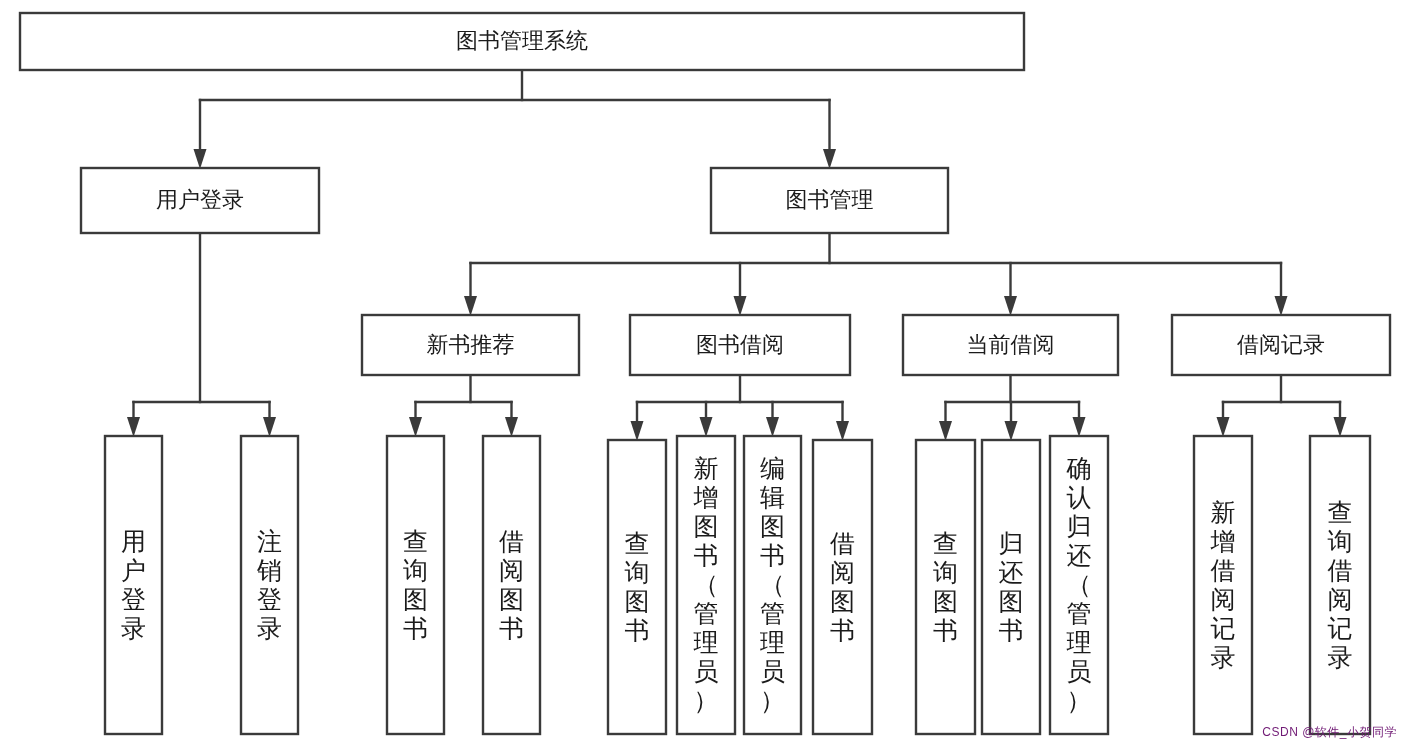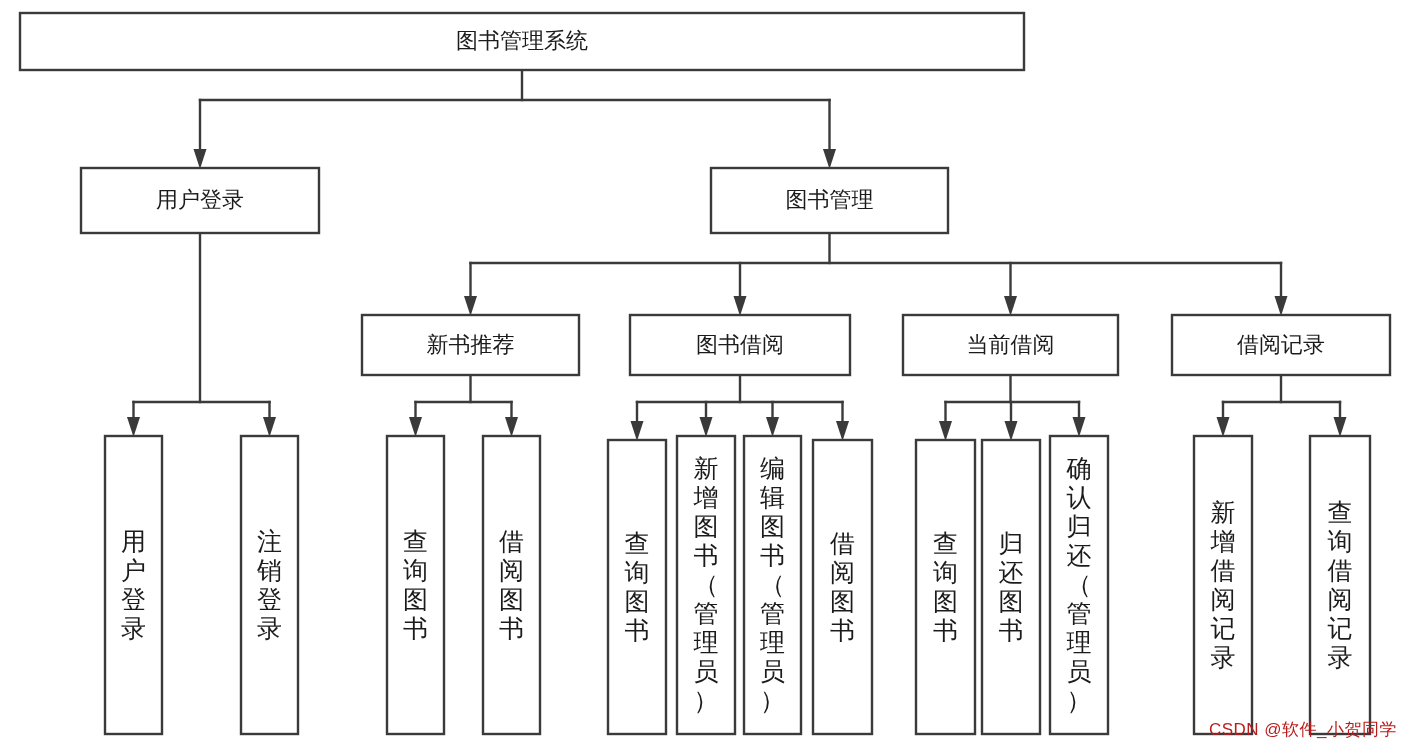--- a/index.html
+++ b/index.html
@@ -53,22 +53,22 @@
     fill: #1b1b1b;
     font-size: 25px;
     text-anchor: middle;
     white-space: pre;
   }
   .watermark {
     position: absolute;
     right: 8px;
     bottom: 6px;
     font-family: "Liberation Sans", "DejaVu Sans", sans-serif;
-    font-size: 17px;
-    color: #b91c1c;
+    font-size: 12px;
+    color: #701a75;
     letter-spacing: 0.5px;
     user-select: none;
   }
 </style>
 </head>
 <body>
 
 <div id="stage">
   <svg id="diagram-svg" viewBox="0 0 1405 747">
     <g id="connectors-layer">

